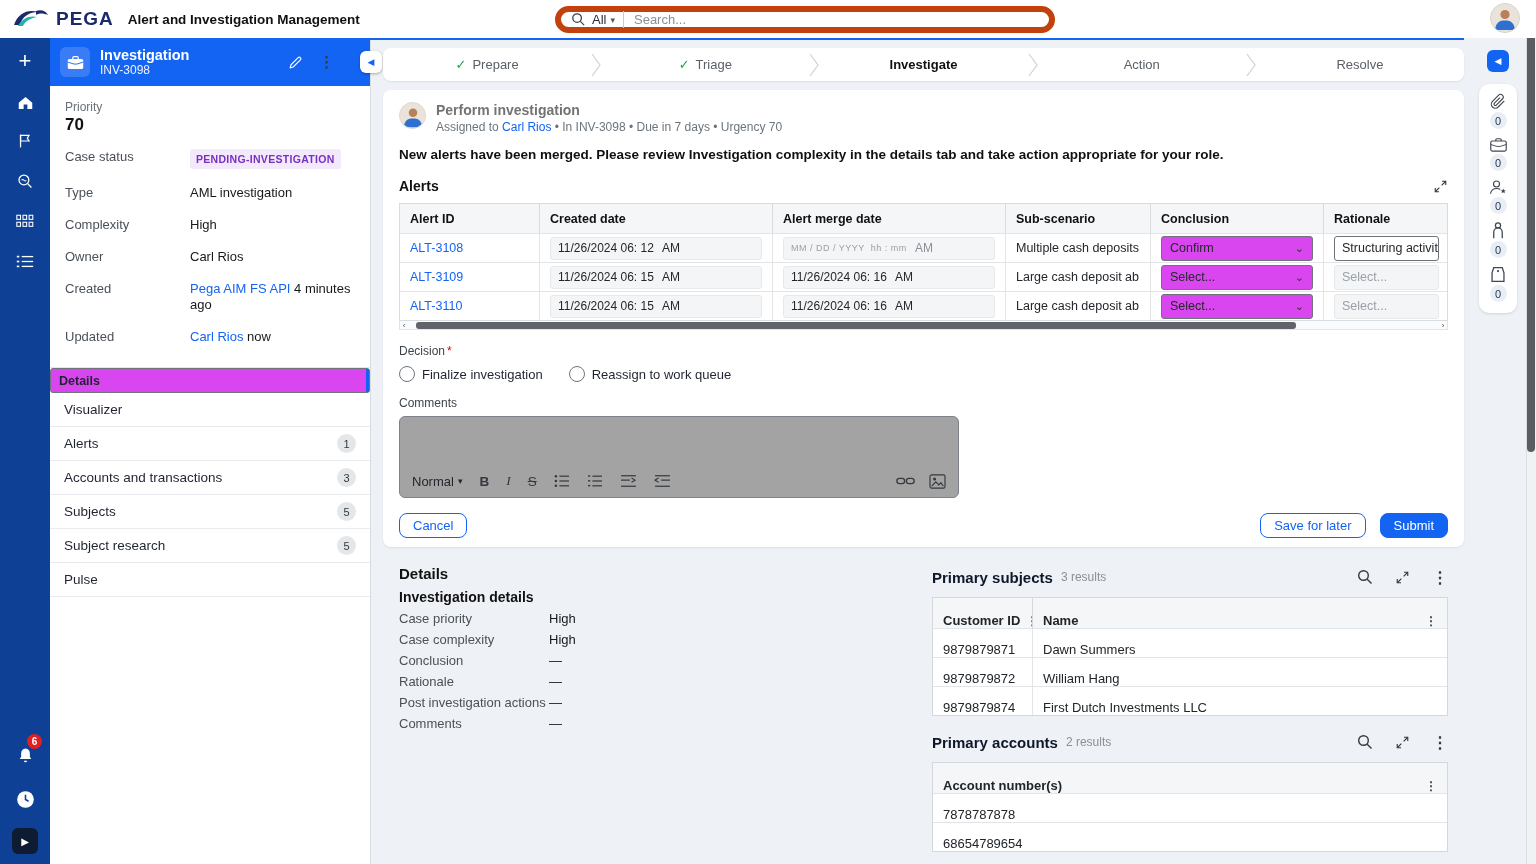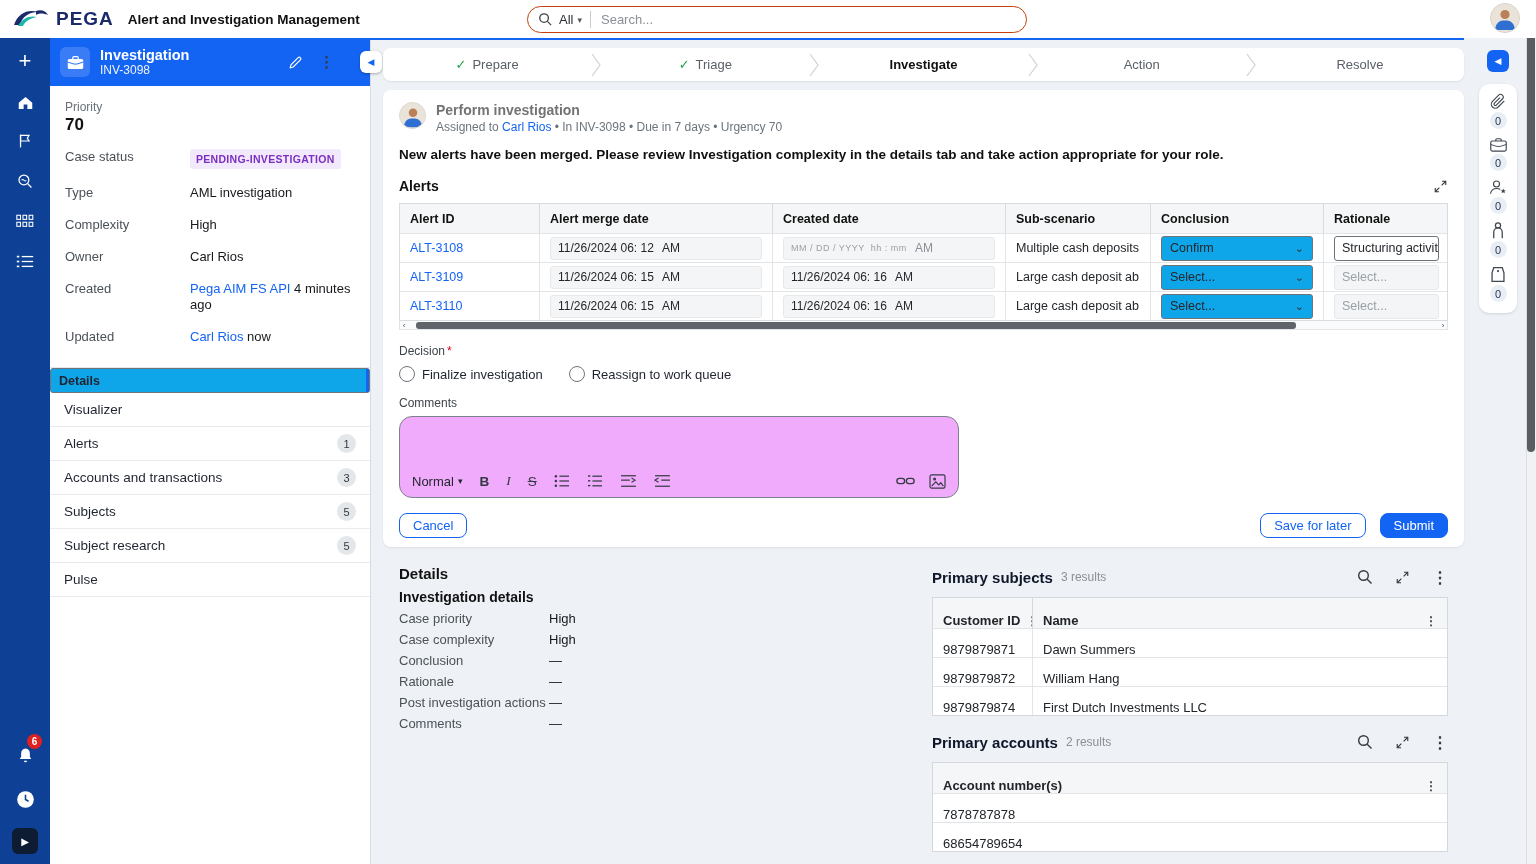--- a/index.html
+++ b/index.html
@@ -4,21 +4,21 @@
 <style>
   * { margin:0; padding:0; box-sizing:border-box; }
   body { font-family:"Liberation Sans", sans-serif; }
   #screen { position:relative; width:1536px; height:864px; background:#eef1f5; overflow:hidden; font-family:"Liberation Sans",sans-serif; color:#212529; }
 
   
   #topbar { position:absolute; left:0; top:0; width:1536px; height:38px; background:#fff; display:flex; align-items:center; z-index:5; }
   #brand { display:flex; align-items:center; gap:6px; padding-left:12px; }
   #brand .brand-word { font-size:19px; font-weight:bold; color:#1b2a6b; letter-spacing:1px; }
   #app-title { font-size:13.5px; font-weight:bold; color:#111; margin-left:14px; }
-  #searchbar { position:absolute; left:527px; top:6px; width:500px; height:27px; border:1px solid #c2410c; border-radius:14px; background:#fff; display:flex; align-items:center; padding:0 10px; }
+  #searchbar { position:absolute; left:555px; top:6px; width:500px; height:27px; border:6px solid #c2410c; border-radius:14px; background:#fff; display:flex; align-items:center; padding:0 10px; }
   #searchbar .scope { font-size:13px; color:#2b2f33; margin:0 4px 0 6px; }
   #searchbar .caret { font-size:9px; color:#555; margin-right:8px; }
   #searchbar .vsep { width:1px; height:17px; background:#c7ccd1; margin-right:10px; }
   #searchbar input { border:none; outline:none; font-size:13px; color:#333; flex:1; font-family:"Liberation Sans",sans-serif; background:transparent; }
   #searchbar input::placeholder { color:#8a9097; }
   #avatar { position:absolute; right:16px; top:3px; width:30px; height:30px; border-radius:50%; background:#e8e2da; overflow:hidden; border:1px solid #d6d0c8; }
   .blue-line { position:absolute; left:50px; top:38px; width:1414px; height:2px; background:#1464f4; z-index:4; }
 
   
   #rail { position:absolute; left:0; top:38px; width:50px; height:826px; background:#0e4195; display:flex; flex-direction:column; align-items:center; }
@@ -74,36 +74,36 @@
   .atable { margin-top:9px; border:1px solid #d8dce0; width:1049px; overflow:hidden; }
   .arow { display:flex; height:29px; border-top:1px solid #e2e5e8; background:#fff; }
   .arow.ahead { background:#f5f6f7; border-top:none; height:29px; }
   .ac { display:flex; align-items:center; padding:0 10px; font-size:12.5px; color:#23272b; border-right:1px solid #e2e5e8; overflow:hidden; white-space:nowrap; }
   .ahead .ac { font-weight:bold; color:#111; border-right:1px solid #d8dce0; }
   .c0{width:140px;flex:none;} .c1{width:233px;flex:none;} .c2{width:233px;flex:none;} .c3{width:145px;flex:none;} .c4{width:173px;flex:none;} .c5{width:125px;flex:none;border-right:none;}
   .dinput { background:#f4f5f6; border:1px solid #e6e8ea; border-radius:3px; height:23px; flex:1; display:flex; align-items:center; padding:0 7px; font-size:12px; color:#23272b; gap:6px; overflow:hidden; white-space:nowrap; }
   .dinput .mer { margin-left:2px; }
   .ph-small { font-size:9px; color:#9aa0a6; letter-spacing:.5px; }
   .ph .mer { color:#8a9097; }
-  .sel { border:1px solid #6f747b; border-radius:3px; background:#0ea5e9; height:25px; flex:1; display:flex; align-items:center; padding:0 8px; font-size:12.5px; cursor:pointer; }
+  .sel { border:1px solid #6f747b; border-radius:3px; background:#d946ef; height:25px; flex:1; display:flex; align-items:center; padding:0 8px; font-size:12.5px; cursor:pointer; }
   .sel .car { margin-left:auto; font-size:11px; color:#333; }
   .tin { border:1px solid #6f747b; border-radius:3px; background:#fff; height:25px; flex:1; display:flex; align-items:center; padding:0 7px; font-size:12.5px; overflow:hidden; white-space:nowrap; }
   .tin.dis { background:#f4f5f6; border-color:#e6e8ea; color:#9aa0a6; }
   .hscroll { width:1049px; height:9px; background:#fafbfc; border:1px solid #e2e5e8; border-top:none; display:flex; align-items:center; }
   .hthumb { height:7px; background:#60646a; border-radius:3px; width:880px; margin-left:8px; }
   .harrow { font-size:8px; color:#555; width:8px; text-align:center; }
   .harrow.r { margin-left:auto; }
 
   .field-label { font-size:12px; color:#3e444b; margin-top:14px; }
   .req { color:#d0021b; margin-left:2px; }
   .radio-row { display:flex; align-items:center; gap:26px; margin-top:8px; }
   .radio-opt { display:flex; align-items:center; gap:7px; font-size:13px; color:#1f2430; cursor:pointer; }
   .radio-circ { width:16px; height:16px; border-radius:50%; border:1.5px solid #6f747b; background:#fff; flex:none; }
 
-  .rte { margin-top:6px; width:560px; height:82px; border:1px solid #7d828a; border-radius:13px; display:flex; flex-direction:column; background:#f0abfc; }
+  .rte { margin-top:6px; width:560px; height:82px; border:1px solid #7d828a; border-radius:6px; display:flex; flex-direction:column; background:#a3a3a3; }
   .rte-body { flex:1; }
   .rte-bar { display:flex; align-items:center; gap:17px; padding:0 12px 8px; color:#343a40; }
   .rte-fmt { font-size:13px; color:#23272b; display:flex; align-items:center; gap:4px; cursor:pointer; }
   .rte-fmt .caret { font-size:9px; }
   .rte-b { font-weight:bold; font-size:13.5px; cursor:pointer; }
   .rte-i { font-style:italic; font-size:13.5px; font-family:"Liberation Serif",serif; cursor:pointer; }
   .rte-s { text-decoration:line-through; font-size:13.5px; cursor:pointer; }
   .rte-right { margin-left:auto; display:flex; gap:14px; align-items:center; }
 
   .card-foot { display:flex; align-items:center; margin-top:15px; }
@@ -394,22 +394,22 @@
               <path d="M8 17 H3 V12"></path>
               <path d="M3 17 L8.5 11.5"></path>
             </g>
           </svg>
       </span>
     </div>
 
     <div class="atable">
       <div class="arow ahead">
         <div class="ac c0">Alert ID</div>
+        <div class="ac c1">Created date</div>
         <div class="ac c2">Alert merge date</div>
-        <div class="ac c1">Created date</div>
         <div class="ac c3">Sub-scenario</div>
         <div class="ac c4">Conclusion</div>
         <div class="ac c5">Rationale</div>
       </div>
 
       <div class="arow">
         <div class="ac c0">
             <a class="lnk">ALT-3108</a>
           </div>
         <div class="ac c1">

